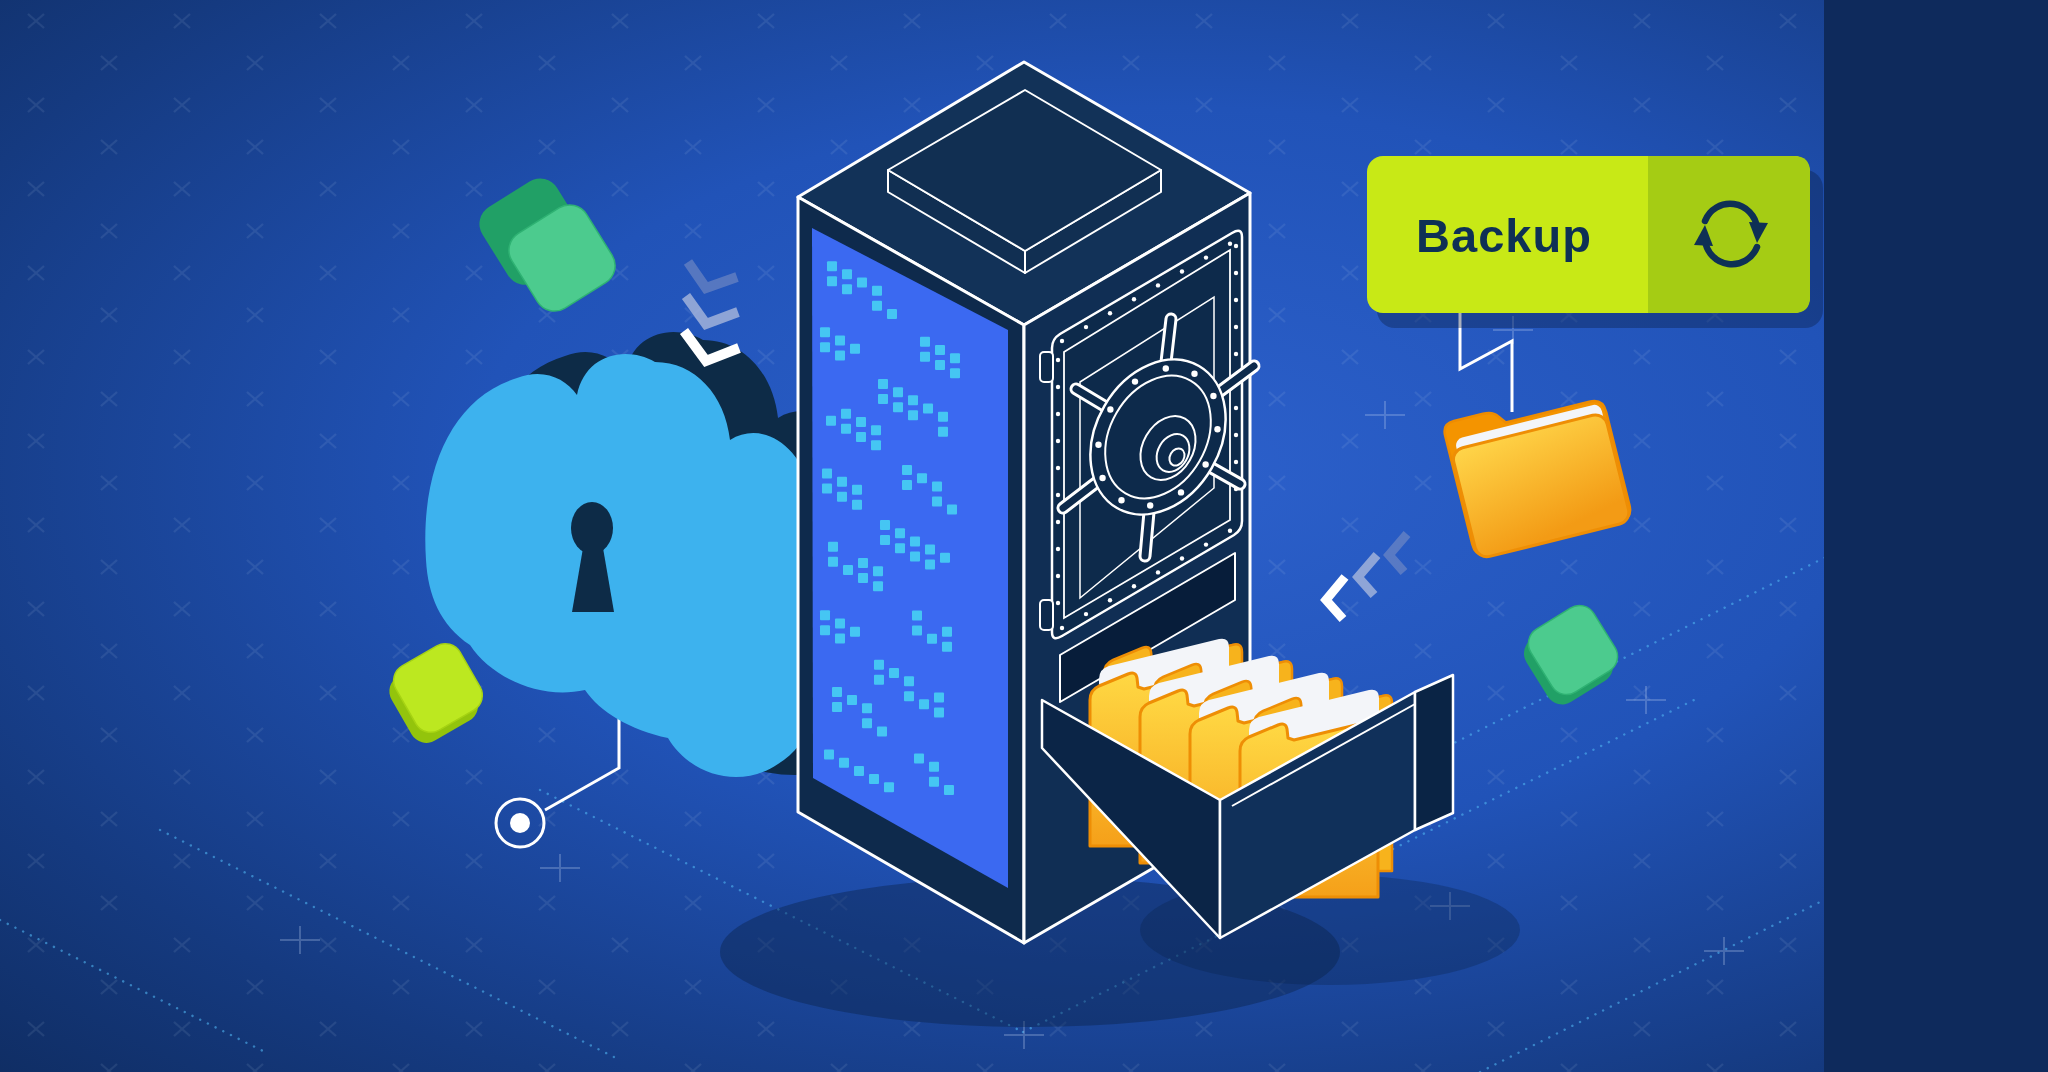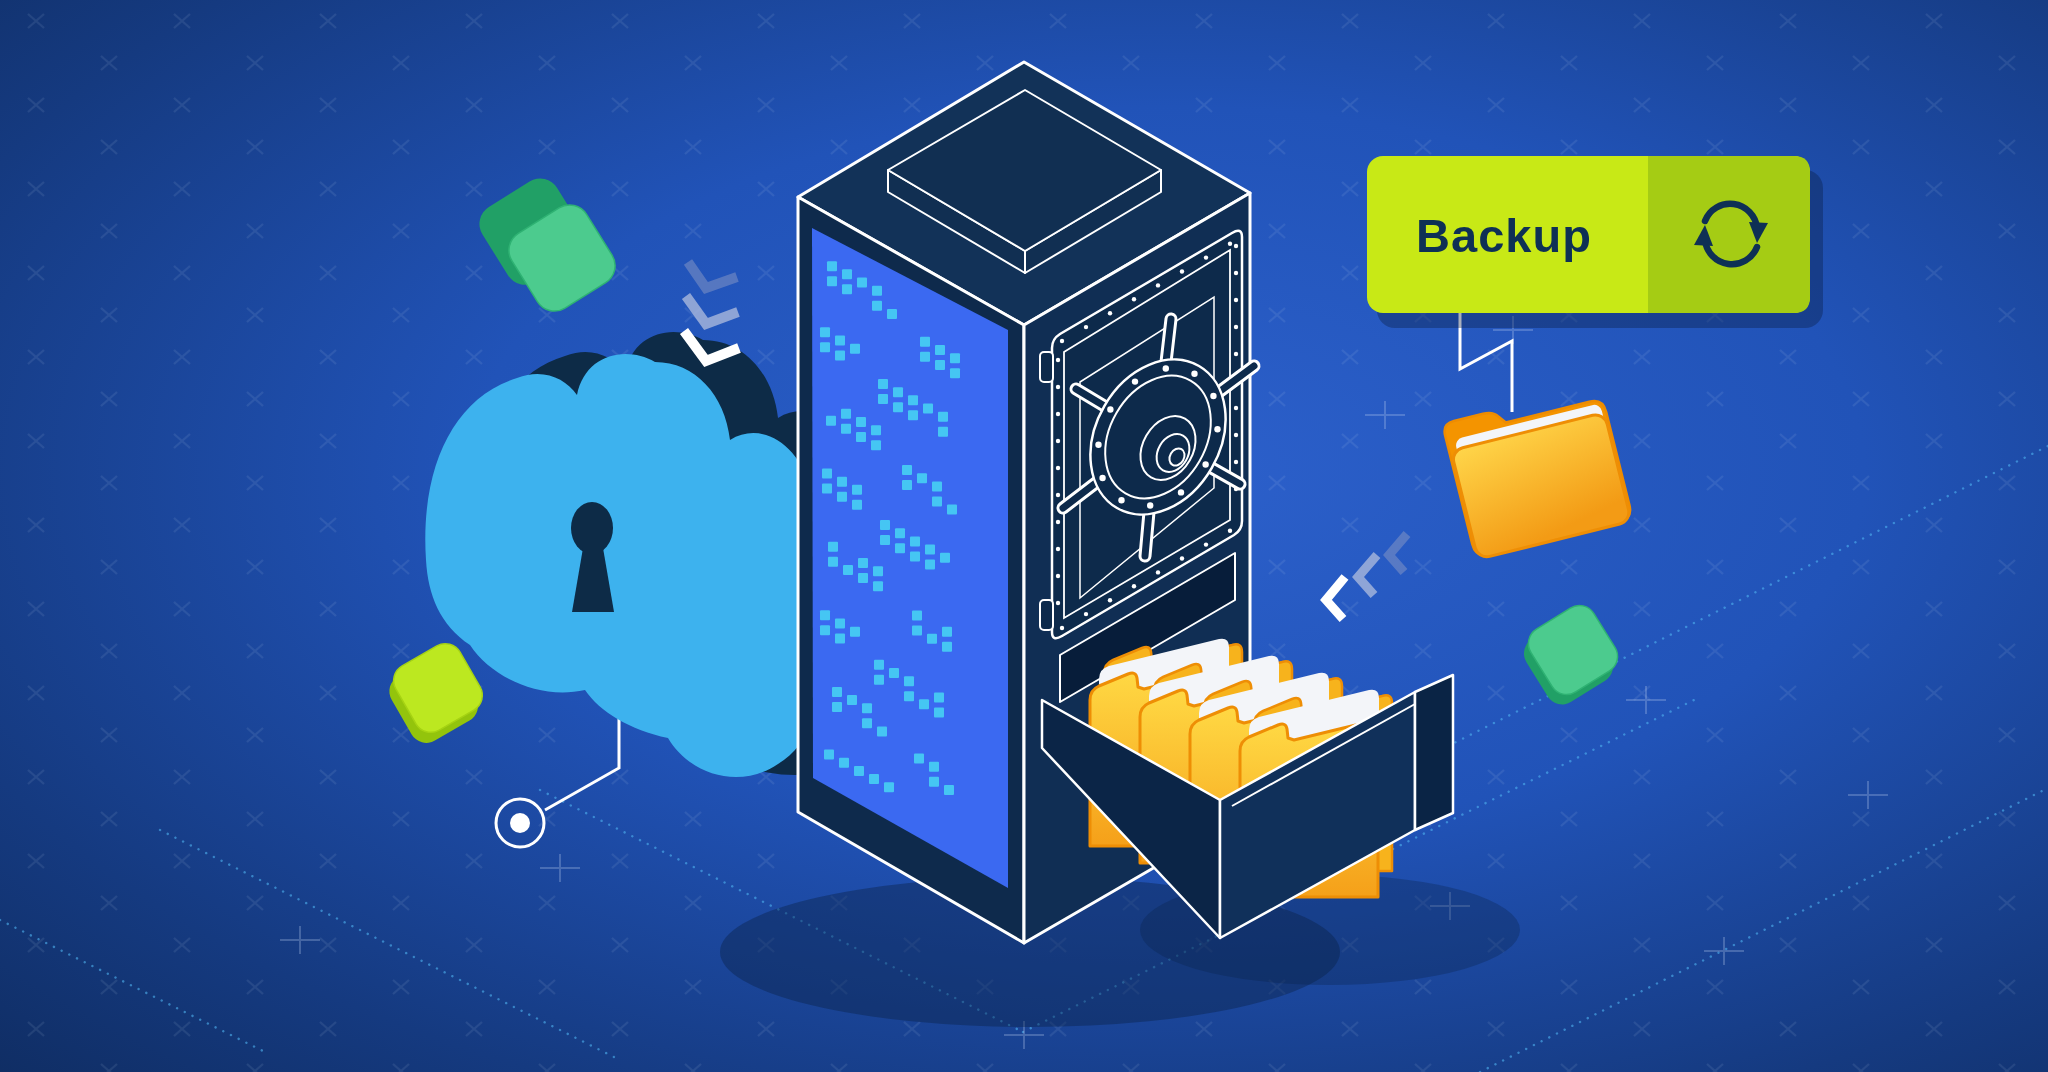--- a/index.html
+++ b/index.html
@@ -1,16 +1,16 @@
 <!DOCTYPE html>
 <html><head>
 <meta charset="utf-8">
 <style>
   html,body{margin:0;padding:0;background:#0e2a5c;}
-  .stage{width:2048px;height:1072px;overflow:hidden;position:relative;text-align:right;}
+  .stage{width:1824px;height:1072px;overflow:hidden;position:relative;text-align:right;}
   svg{display:block;}
   .badge-label{font-family:"Liberation Sans","DejaVu Sans",sans-serif;font-weight:bold;font-size:47px;letter-spacing:1px;}
 </style>
 </head>
 <body>
 
 <div class="stage">
 <svg width="2048" height="1072" viewBox="0 0 2048 1072" xmlns="http://www.w3.org/2000/svg">
   <defs>
     <radialGradient id="bgGrad" cx="0.57" cy="0.44" r="0.85">

